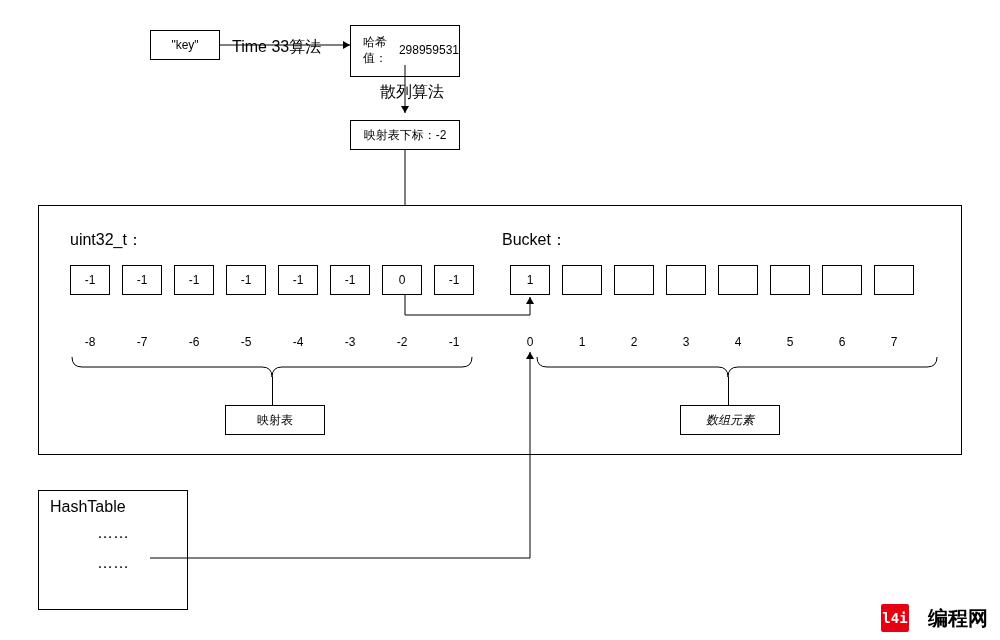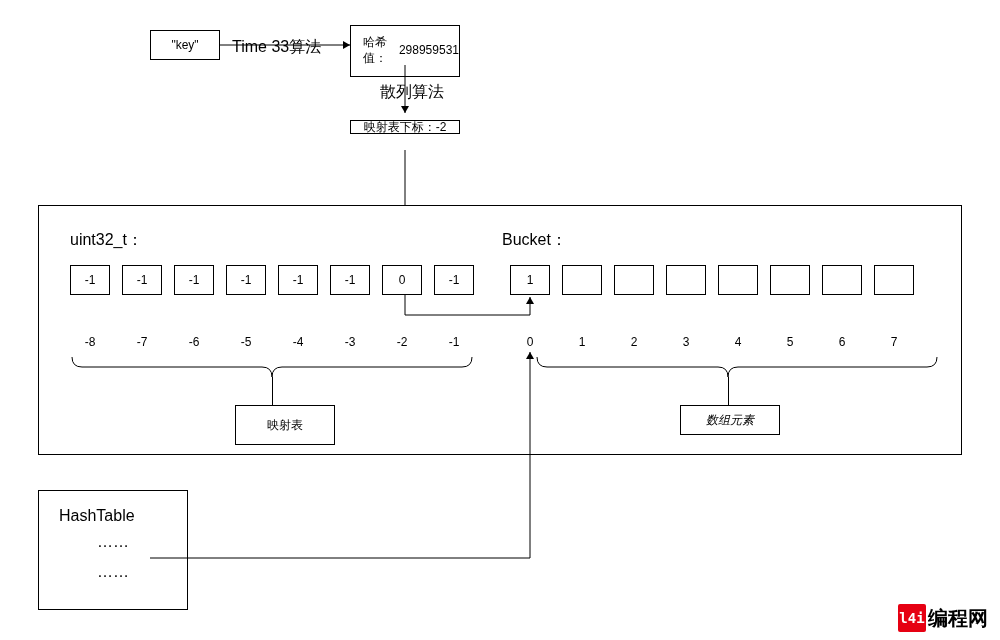--- a/index.html
+++ b/index.html
@@ -3,21 +3,21 @@
 <meta charset="utf-8">
 <style>
 * { box-sizing: border-box; margin: 0; padding: 0; }
 body { font-family: "Microsoft YaHei", Arial, sans-serif; font-size: 12px; background: #fff; position: relative; width: 1000px; height: 640px; }
 .box { border: 1px solid #000; background: #fff; text-align: center; display: flex; align-items: center; justify-content: center; position: absolute; }
 .label { position: absolute; font-size: 16px; }
 .cell { border: 1px solid #000; width: 40px; height: 30px; display: flex; align-items: center; justify-content: center; font-size: 12px; }
 .idx { width: 40px; text-align: center; font-size: 12px; }
 .row { display: flex; gap: 12px; position: absolute; }
 .arrow-line { position: absolute; background: #000; }
-.watermark { position: absolute; right: 12px; bottom: 8px; display: flex; align-items: center; gap: 2px; font-size: 20px; font-weight: bold; }
+.watermark { position: absolute; right: 12px; bottom: 8px; display: flex; align-items: center; gap: 19px; font-size: 20px; font-weight: bold; }
 .watermark .logo { background: #e60012; color: #fff; width: 28px; height: 28px; display: flex; align-items: center; justify-content: center; font-family: monospace; font-weight: bold; font-size: 14px; border-radius: 2px; }
 </style>
 </head>
 <body>
 
 <div class="box" style="left:150px; top:30px; width:70px; height:30px;">
   <span>"key"</span>
 </div>
 
 <div class="label" style="left:232px; top:37px;">Time 33算法</div>
@@ -32,21 +32,21 @@
   <span>298959531</span>
 </div>
 
 <div class="label" style="left:380px; top:82px;">散列算法</div>
 
 <svg style="position:absolute; left:400px; top:65px; width:10px; height:55px;">
   <line x1="5" y1="0" x2="5" y2="48" stroke="#000" stroke-width="1"></line>
   <polygon points="5,48 1,41 9,41" fill="#000"></polygon>
 </svg>
 
-<div class="box" style="left:350px; top:120px; width:110px; height:14px;">
+<div class="box" style="left:350px; top:120px; width:110px; height:30px;">
   <span>映射表下标：-2</span>
 </div>
 
 <svg style="position:absolute; left:400px; top:150px; width:10px; height:115px;">
   <line x1="5" y1="0" x2="5" y2="108" stroke="#000" stroke-width="1"></line>
   <polygon points="5,108 1,101 9,101" fill="#000"></polygon>
 </svg>
 
 <div class="box" style="left:38px; top:205px; width:924px; height:250px; border-width:1px;"></div>
 
@@ -103,32 +103,32 @@
 </div>
 
 <svg style="position:absolute; left:70px; top:355px; width:404px; height:30px;">
   <path d="M 2 2 Q 2 12 12 12 L 192 12 Q 202 12 202 22 Q 202 12 212 12 L 392 12 Q 402 12 402 2" stroke="#000" fill="none" stroke-width="1"></path>
 </svg>
 
 <svg style="position:absolute; left:535px; top:355px; width:404px; height:30px;">
   <path d="M 2 2 Q 2 12 12 12 L 183 12 Q 193 12 193 22 Q 193 12 203 12 L 392 12 Q 402 12 402 2" stroke="#000" fill="none" stroke-width="1"></path>
 </svg>
 
-<div class="box" style="left:235px; top:405px; width:100px; height:40px;font-family:Liberation Mono, monospace;">
+<div class="box" style="left:225px; top:405px; width:100px; height:30px;font-family:Liberation Mono, monospace;">
   <span>映射表</span>
 </div>
 
 <div class="arrow-line" style="left:272px; top:377px; width:1px; height:28px;"></div>
 
 <div class="box" style="left:680px; top:405px; width:100px; height:30px;font-style:italic;">
   <span>数组元素</span>
 </div>
 <div class="arrow-line" style="left:728px; top:377px; width:1px; height:28px;"></div>
 
-<div class="box" style="left:38px; top:490px; width:150px; height:120px; display:block; text-align:left; padding:14px;">
+<div class="box" style="left:38px; top:490px; width:150px; height:120px; display:block; text-align:left; padding:5px;">
   <div class="label" style="position:static; padding:2px 6px;">HashTable</div>
   <div class="label" style="position:static; text-align:center; padding:6px;">……</div>
   <div class="label" style="position:static; text-align:center; padding:6px;">……</div>
 </div>
 
 <svg style="position:absolute; left:150px; top:350px; width:390px; height:215px;">
   <path d="M 0 208 L 380 208 L 380 2" stroke="#000" fill="none" stroke-width="1"></path>
   <polygon points="380,2 376,9 384,9" fill="#000"></polygon>
 </svg>
 

